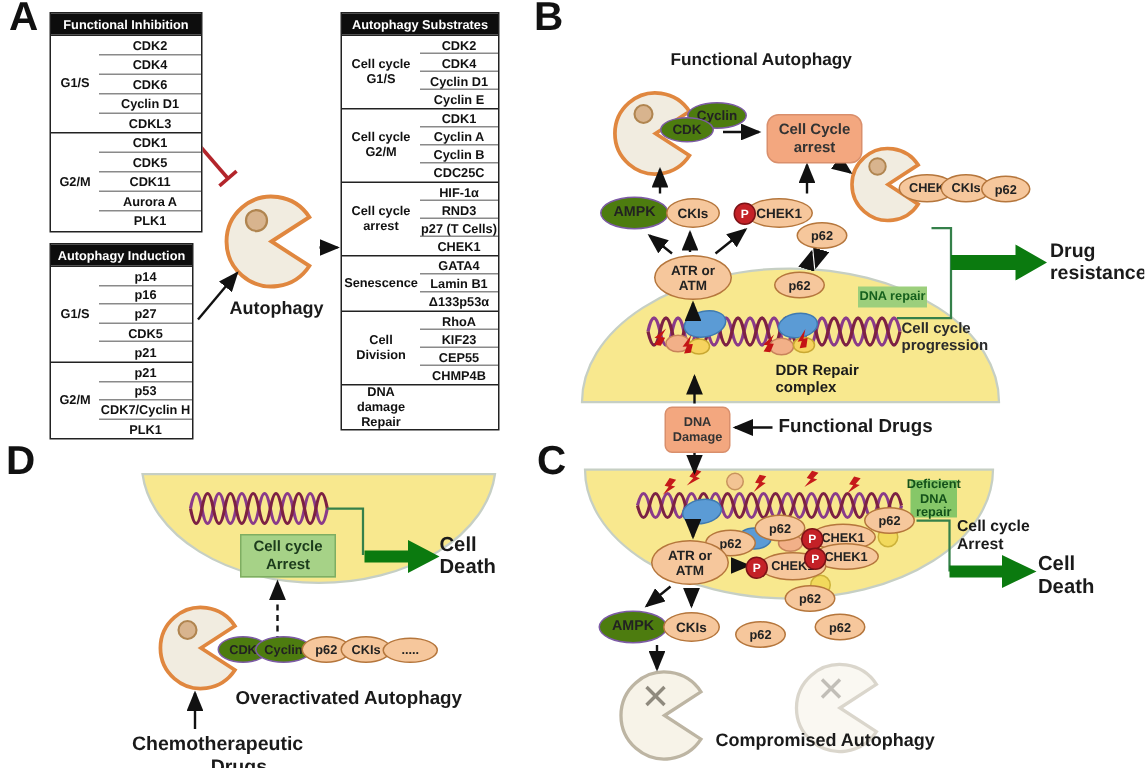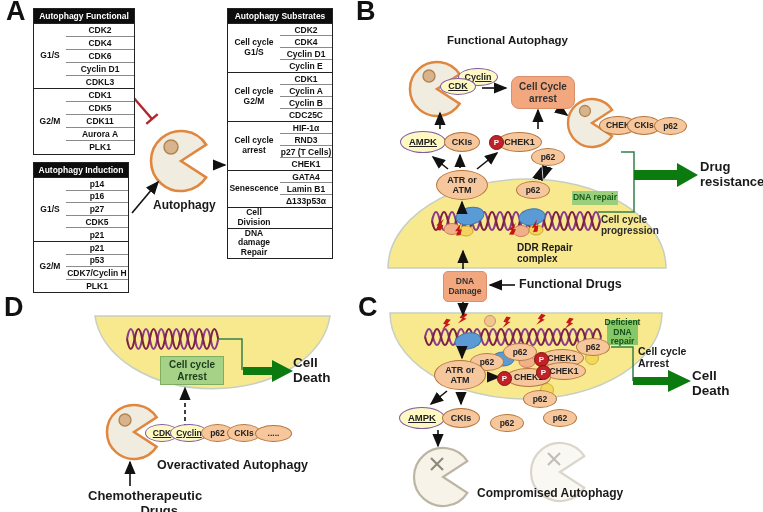--- a/index.html
+++ b/index.html
@@ -14,21 +14,21 @@
   .tgroup:first-of-type{border-top:none;}
   .phase{display:flex;align-items:center;justify-content:center;text-align:center;white-space:pre-line;line-height:1.15;}
   .items{flex:1;display:flex;flex-direction:column;}
   .trow{display:flex;align-items:center;justify-content:center;border-bottom:1px solid #8a8a8a;box-sizing:border-box;}
   .items .trow:last-child{border-bottom:none;}
   .t-inh .trow{height:12.9px;} .t-inh .phase{width:32px;}
   .t-ind .trow{height:12.6px;} .t-ind .phase{width:32px;}
   .t-sub .trow{height:12px;}   .t-sub .phase{width:52px;}
   .oval{position:absolute;border-radius:50%;display:flex;align-items:center;justify-content:center;
         font-weight:bold;font-size:8.5px;color:#222;box-sizing:border-box;z-index:3;line-height:1;}
-  .purple{background:#fef9c3;border:1.5px solid #7d5ba6;text-decoration:underline;}
+  .purple{background:#4d7c0f;border:1.5px solid #7d5ba6;}
   .peach{background:#f6c79c;border:1.5px solid #b5763c;}
   .pcirc{position:absolute;border-radius:50%;background:#c42127;border:1px solid #7c1216;color:#fff;
          display:flex;align-items:center;justify-content:center;font-size:8px;font-weight:bold;z-index:4;}
   .sbox{position:absolute;background:#f3a77f;border:1px solid #d98f6c;color:#333;font-weight:bold;
         display:flex;align-items:center;justify-content:center;text-align:center;white-space:pre-line;
         line-height:1.15;z-index:3;}
   .gbox{position:absolute;font-weight:bold;display:flex;align-items:center;justify-content:center;
         text-align:center;white-space:pre-line;line-height:1.15;z-index:3;}
 </style>
 </head>
@@ -165,21 +165,21 @@
     <polygon points="243,367 272,367 272,360 293,371 272,382 272,375 243,375"></polygon>
   </g>
 </svg>
 
 <div class="panel-letter" style="left:6px;top:-4px">A</div>
 <div class="panel-letter" style="left:356px;top:-4px">B</div>
 <div class="panel-letter" style="left:358px;top:292px">C</div>
 <div class="panel-letter" style="left:4px;top:292px">D</div>
 
 <div class="atable t-inh" style="left:33px;top:8px;width:100px">
-  <div class="thead">Autophagy Functional</div>
+  <div class="thead">Functional Inhibition</div>
   <div class="tgroup">
     <div class="phase">G1/S</div>
     <div class="items">
       <div class="trow">CDK2</div>
       <div class="trow">CDK4</div>
       <div class="trow">CDK6</div>
       <div class="trow">Cyclin D1</div>
       <div class="trow">CDKL3</div>
     </div>
   </div>
@@ -254,20 +254,26 @@
     <div class="phase">Senescence</div>
     <div class="items">
       <div class="trow">GATA4</div>
       <div class="trow">Lamin B1</div>
       <div class="trow">Δ133p53α</div>
     </div>
   </div>
   <div class="tgroup">
     <div class="phase">Cell
 Division</div>
+    <div class="items">
+      <div class="trow">RhoA</div>
+      <div class="trow">KIF23</div>
+      <div class="trow">CEP55</div>
+      <div class="trow">CHMP4B</div>
+    </div>
   </div>
   <div class="tgroup">
     <div class="phase">DNA
 damage
 Repair</div>
   </div>
 </div>
 
 <div class="lbl" style="left:153px;top:199px;font-size:12px">Autophagy</div>
 

